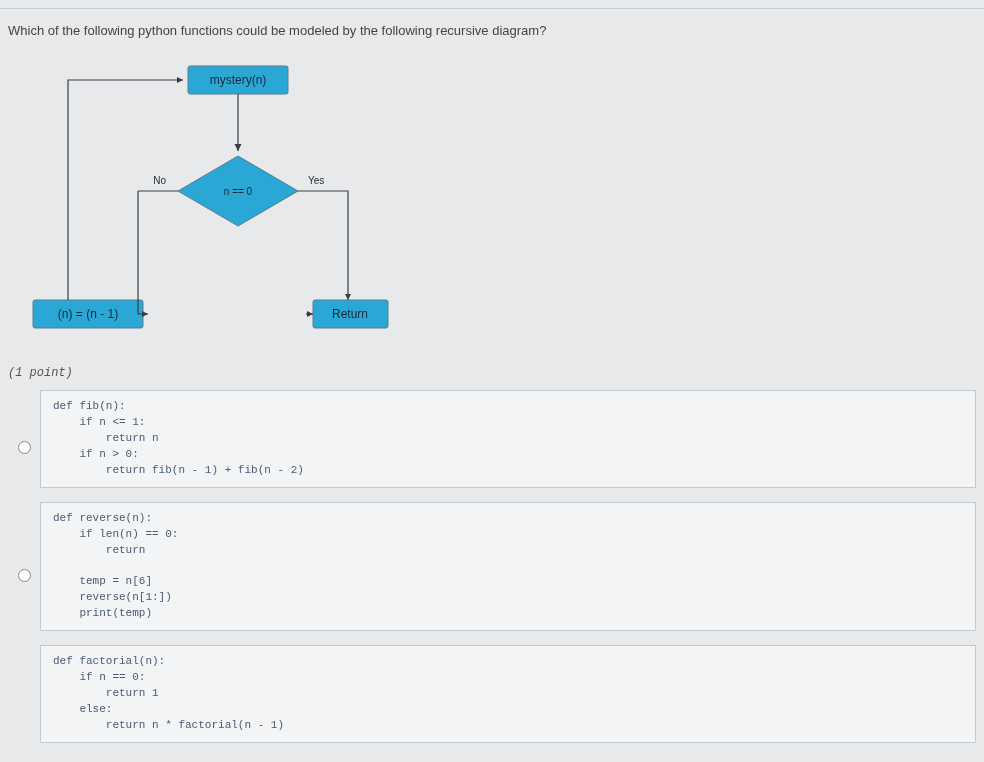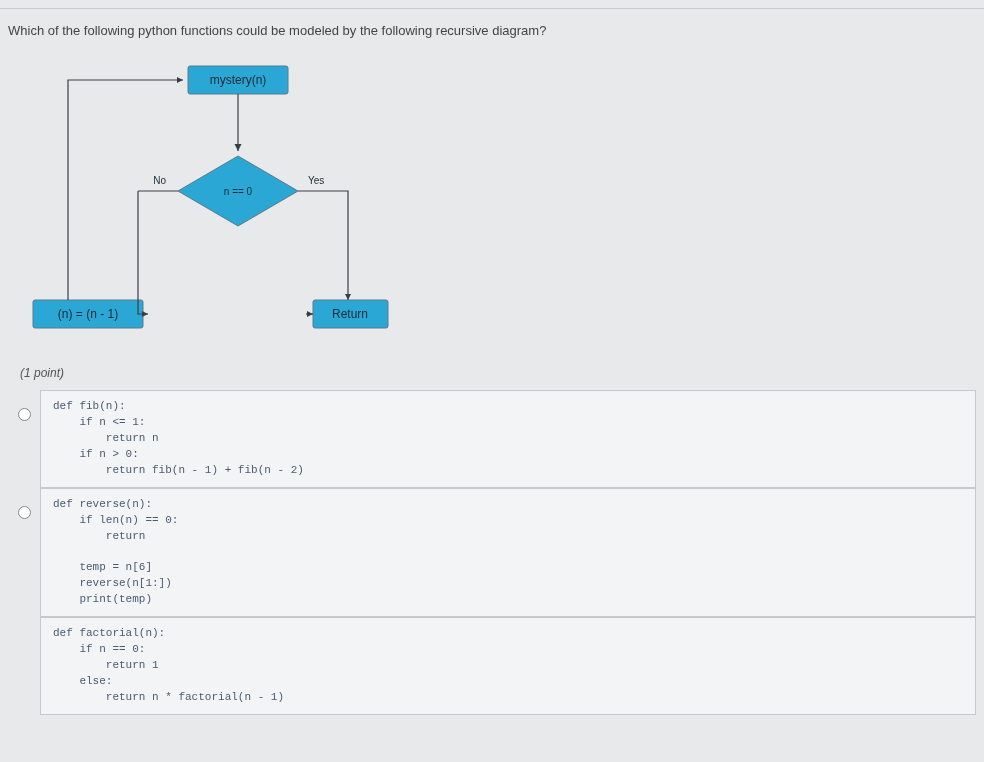--- a/index.html
+++ b/index.html
@@ -24,28 +24,30 @@
     padding: 10px 0 4px 8px;
   }
   .diagram {
     width: 520px;
     height: 300px;
   }
   .points {
     font-size: 12px;
     font-style: italic;
     color: #555;
-    padding: 2px 8px 10px 20px;
+    padding: 2px 8px 10px 8px;
+    font-family: Liberation Mono, monospace;
   }
   .options {
     padding: 0 8px 20px 8px;
   }
   .option-row {
     display: flex;
-    align-items: flex-start;
+    align-items: center;
+    margin-bottom: 14px;
   }
   .radio-cell {
     width: 32px;
     display: flex;
     align-items: flex-start;
     justify-content: center;
     padding-top: 18px;
   }
   .radio {
     width: 13px;

